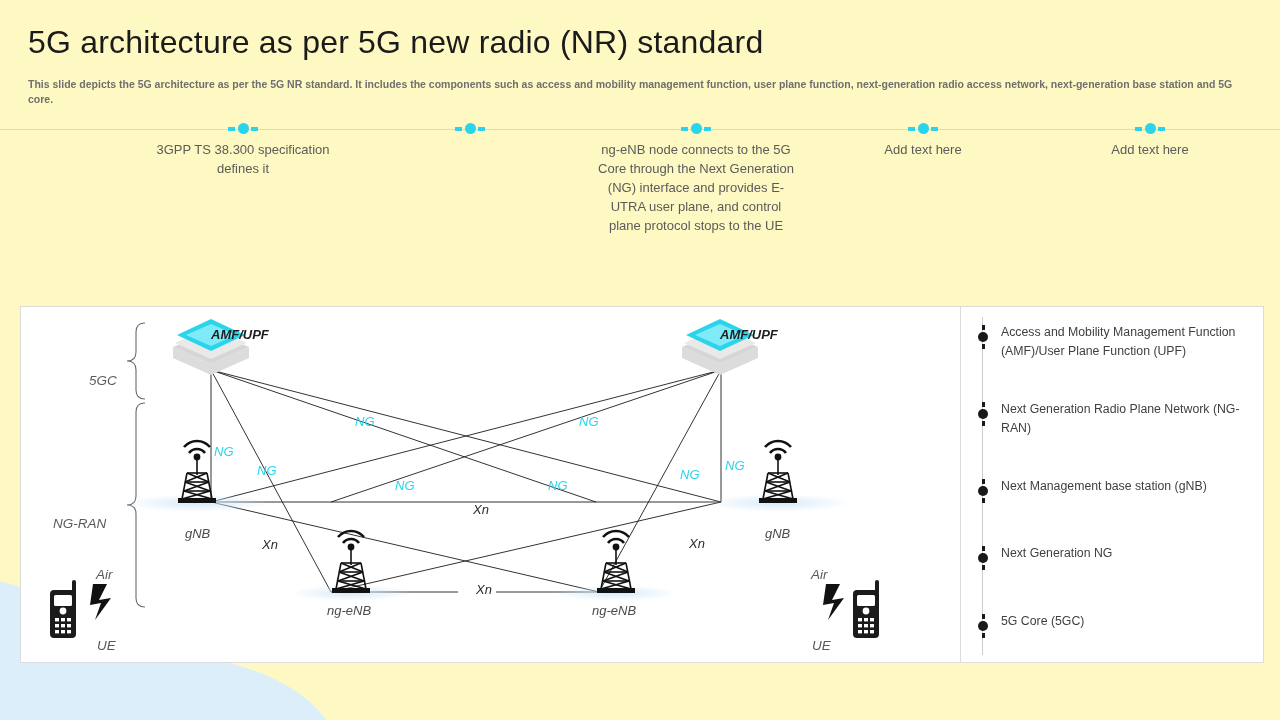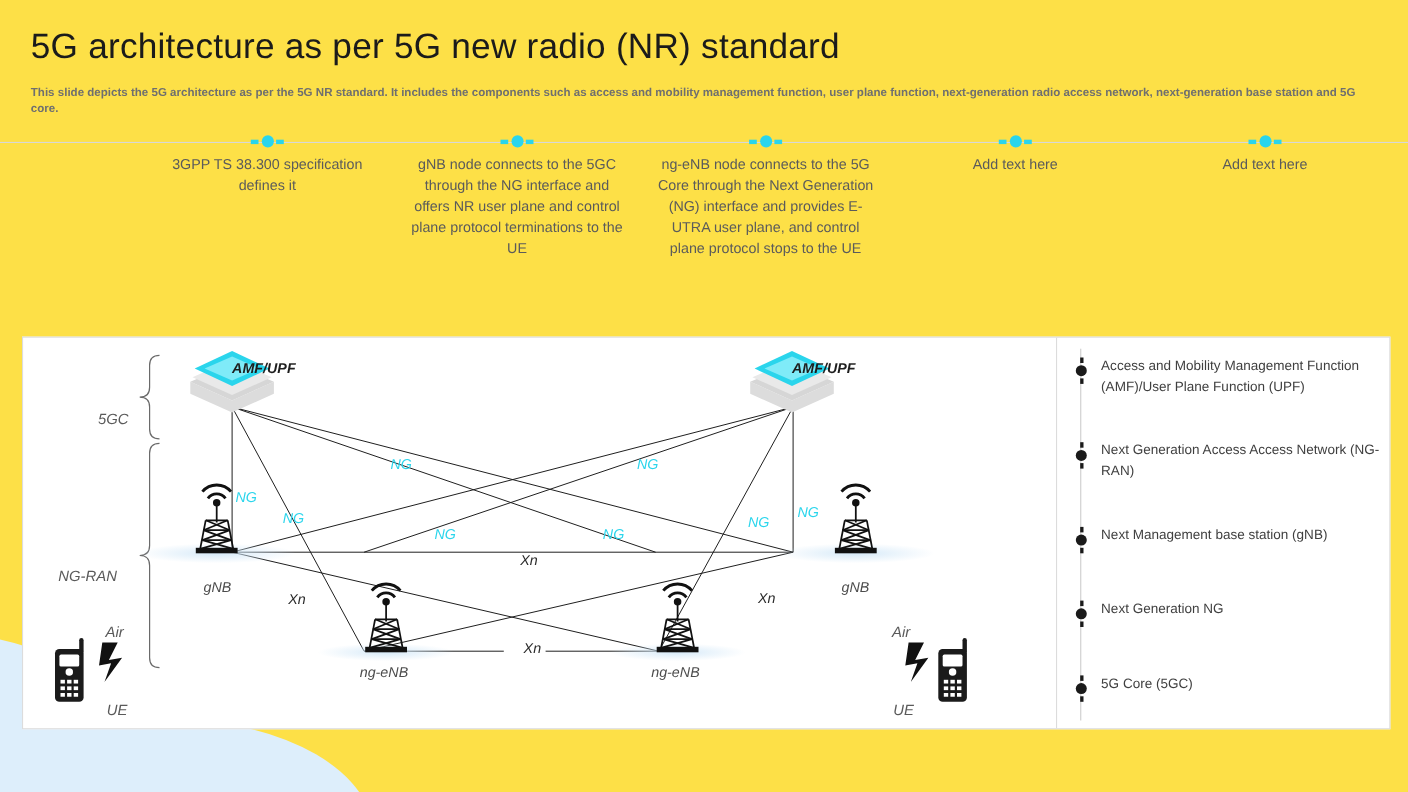--- a/index.html
+++ b/index.html
@@ -5,21 +5,21 @@
   * { box-sizing: border-box; margin: 0; padding: 0; }
   html, body {
     width: 1280px; height: 720px;
     background: #ffffff;
     font-family: "Liberation Sans", sans-serif;
     overflow: hidden;
   }
   #slide {
     position: relative;
     width: 1280px; height: 720px;
-    background: #fde047;
+    background: #fef9c3;
   }
 
   
   .blob {
     position: absolute;
     left: -60px; bottom: -40px;
     width: 230px; height: 185px;
     background: #ddeefb;
     border-radius: 0 100% 0 0 / 0 100% 0 0;
     z-index: 0;
@@ -243,21 +243,20 @@
           <span class="dash-r"></span>
         </div>
         <div class="tl-text">3GPP TS 38.300 specification defines it</div>
       </div>
       <div class="tl-item" style="left: 349px;">
         <div class="tl-node">
           <span class="dash-l"></span>
           <span class="dot"></span>
           <span class="dash-r"></span>
         </div>
-        <div class="tl-text">gNB node connects to the 5GC through the NG interface and offers NR user plane and control plane protocol terminations to the UE</div>
       </div>
       <div class="tl-item" style="left: 575px;">
         <div class="tl-node">
           <span class="dash-l"></span>
           <span class="dot"></span>
           <span class="dash-r"></span>
         </div>
         <div class="tl-text">ng-eNB node connects to the 5G Core through the Next Generation (NG) interface and provides E-UTRA user plane, and control plane protocol stops to the UE</div>
       </div>
       <div class="tl-item" style="left: 802px;">
@@ -497,21 +496,21 @@
               <span class="lm-bot"></span>
             </span>
             <span class="legend-text">Access and Mobility Management Function (AMF)/User Plane Function (UPF)</span>
           </div>
           <div class="legend-item" style="top: 95px;">
             <span class="legend-marker">
               <span class="lm-top"></span>
               <span class="lm-dot"></span>
               <span class="lm-bot"></span>
             </span>
-            <span class="legend-text">Next Generation Access Access Network (NG-RAN)</span>
+            <span class="legend-text">Next Generation Radio Plane Network (NG-RAN)</span>
           </div>
           <div class="legend-item" style="top: 172px;">
             <span class="legend-marker">
               <span class="lm-top"></span>
               <span class="lm-dot"></span>
               <span class="lm-bot"></span>
             </span>
             <span class="legend-text">Next Management base station (gNB)</span>
           </div>
           <div class="legend-item" style="top: 239px;">

